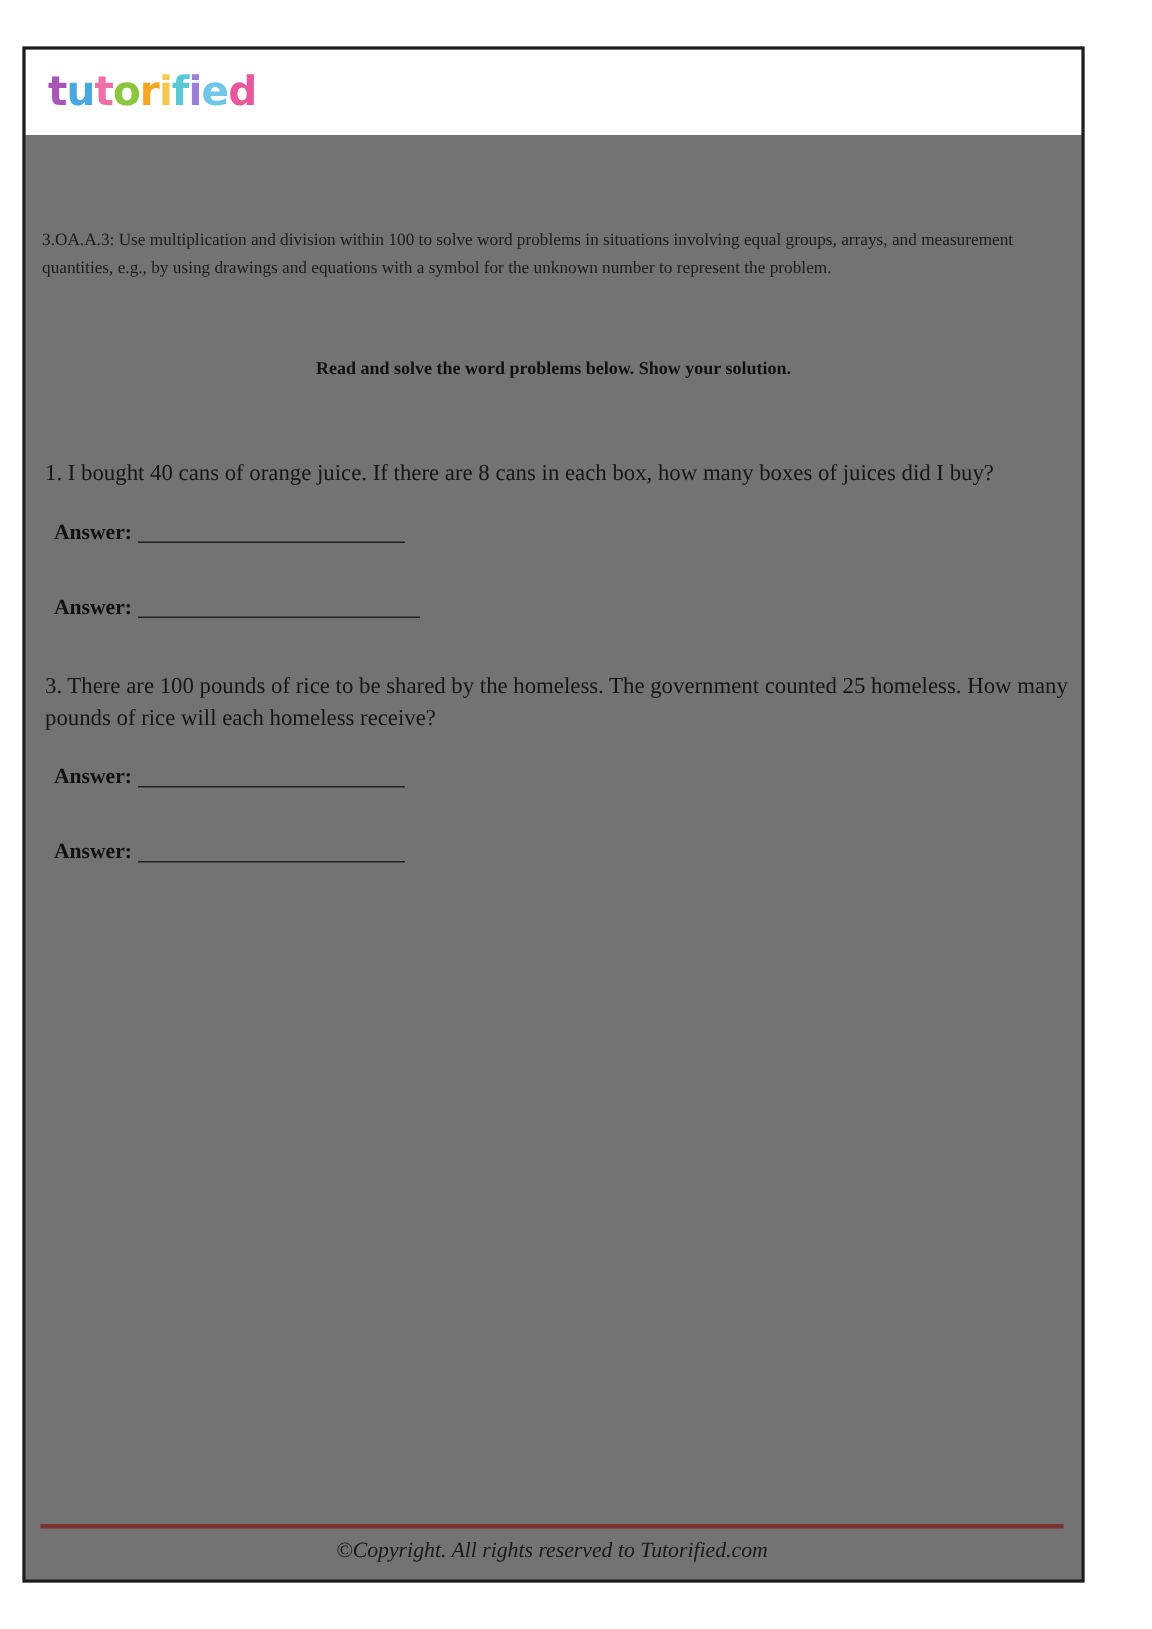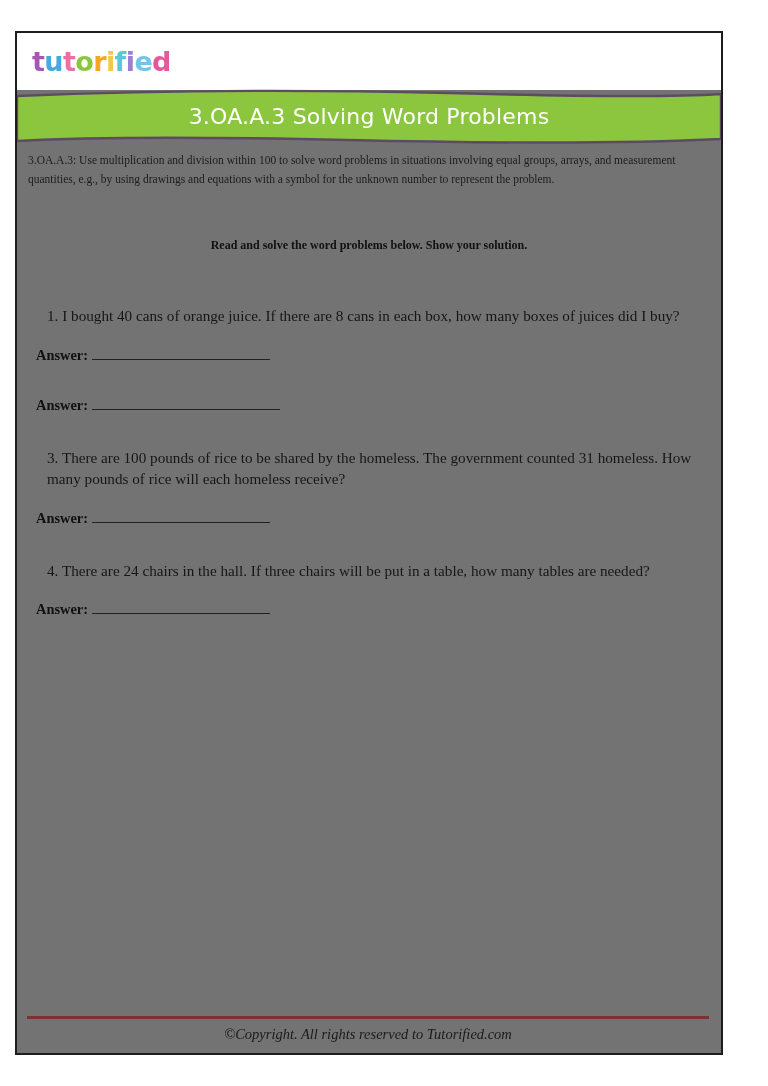--- a/index.html
+++ b/index.html
@@ -120,27 +120,26 @@
     position: absolute;
     left: 13px;
     top: 272px;
     width: 682px;
   }
   .q-block { margin-bottom: 33px; }
   .q-text {
     font-size: 15.2px;
     line-height: 1.42;
     color: #161616;
-    margin-left: 17px;
   }
   .answer-row {
     margin-top: 20px;
     padding-left: 6px;
     display: flex;
-    align-items: flex-start;
+    align-items: center;
   }
   .answer-label {
     font-size: 14.4px;
     font-weight: 700;
     color: #111111;
     white-space: nowrap;
   }
   .answer-line {
     display: inline-block;
     margin-left: 4px;
@@ -173,54 +172,47 @@
 </head>
 <body>
 
 <div id="page">
   <div id="sheet">
 
     <div class="logo-band">
       <div class="logo" id="logo"><span style="color: rgb(168, 85, 184);">t</span><span style="color: rgb(74, 168, 224);">u</span><span style="color: rgb(238, 111, 168);">t</span><span style="color: rgb(140, 198, 62);">o</span><span style="color: rgb(245, 166, 35);">r</span><span style="color: rgb(242, 201, 76);">i</span><span style="color: rgb(91, 200, 216);">f</span><span style="color: rgb(155, 127, 212);">i</span><span style="color: rgb(111, 198, 232);">e</span><span style="color: rgb(232, 86, 155);">d</span></div>
     </div>
 
-    <div class="banner">
-      <svg viewBox="0 0 702 56" preserveAspectRatio="none">
-        <path id="banner-shape" d="M0,7 C140,1 300,1 430,4 C540,7 640,9 702,5 L702,50 C600,55 460,54 330,51 C200,48 90,47 0,52 Z" fill="#8cc63e" stroke="#5d4b63" stroke-width="2.4"></path>
-      </svg>
-      <div class="banner-title" style="color: rgb(255, 255, 255);">3.OA.A.3 Solving Word Problems</div>
-    </div>
 
     <div class="standard">3.OA.A.3: Use multiplication and division within 100 to solve word problems in situations involving equal groups, arrays, and measurement quantities, e.g., by using drawings and equations with a symbol for the unknown number to represent the problem.</div>
 
     <div class="instruction">Read and solve the word problems below. Show your solution.</div>
 
     <div class="questions" id="questions">
         <div class="q-block">
           <div class="q-text">1. I bought 40 cans of orange juice. If there are 8 cans in each box, how many boxes of juices did I buy?</div>
           <div class="answer-row">
             <span class="answer-label">Answer:</span>
             <span class="answer-line len-a"></span>
           </div>
         </div>
         <div class="q-block">
           <div class="answer-row">
             <span class="answer-label">Answer:</span>
             <span class="answer-line len-b"></span>
           </div>
         </div>
         <div class="q-block">
-          <div class="q-text">3. There are 100 pounds of rice to be shared by the homeless. The government counted 31 homeless. How many pounds of rice will each homeless receive?</div>
+          <div class="q-text">3. There are 100 pounds of rice to be shared by the homeless. The government counted 25 homeless. How many pounds of rice will each homeless receive?</div>
           <div class="answer-row">
             <span class="answer-label">Answer:</span>
             <span class="answer-line len-a"></span>
           </div>
         </div>
         <div class="q-block">
-          <div class="q-text">4. There are 24 chairs in the hall. If three chairs will be put in a table, how many tables are needed?</div>
           <div class="answer-row">
             <span class="answer-label">Answer:</span>
             <span class="answer-line len-a"></span>
           </div>
         </div>
       </div>
 
     <div class="footer">
       <div class="footer-rule" id="footer-rule" style="background: rgb(123, 50, 49);"></div>
       <div class="footer-text">©Copyright. All rights reserved to Tutorified.com</div>

